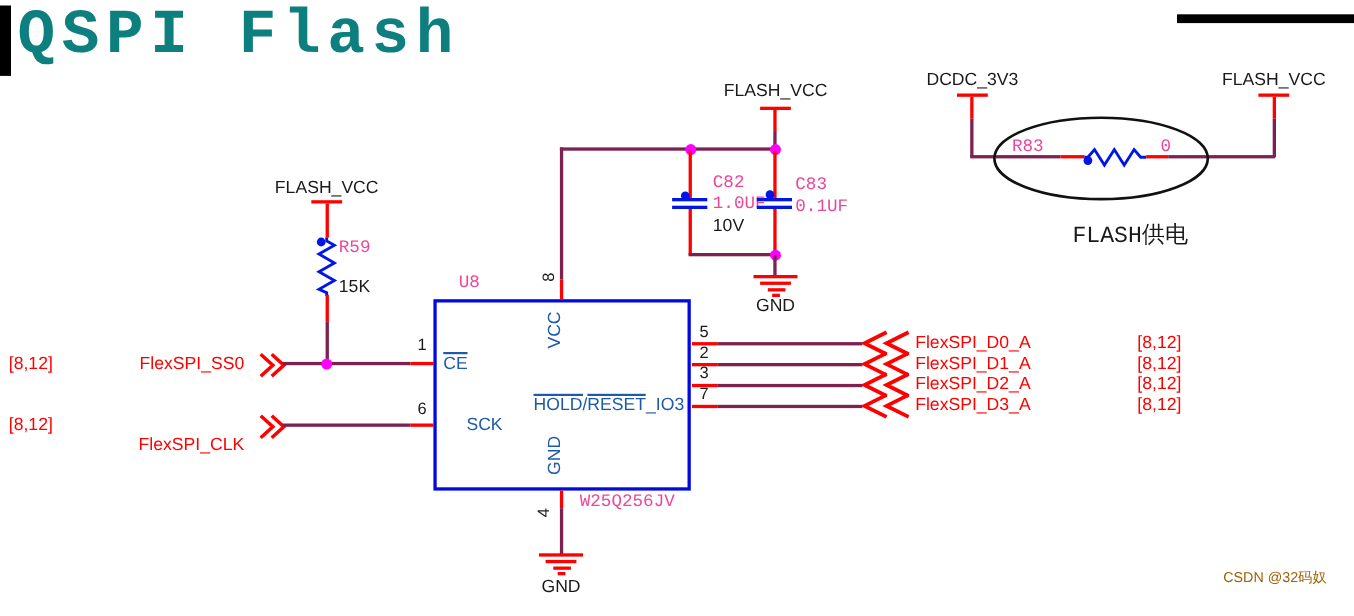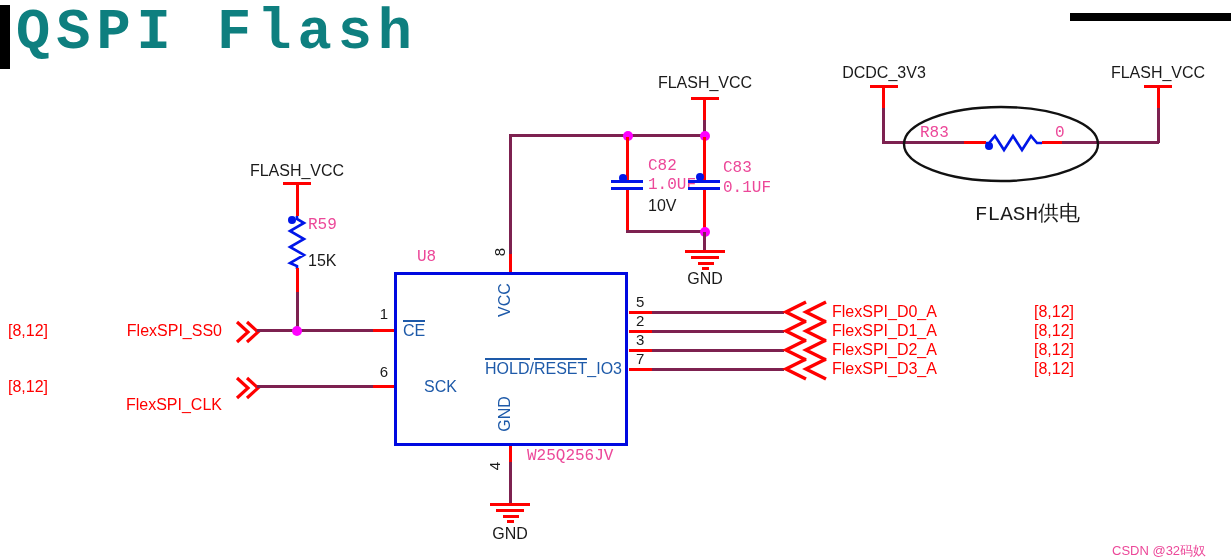--- a/index.html
+++ b/index.html
@@ -31,21 +31,21 @@
   .tbar{position:absolute;height:3px;background:#ff0000;}
   .plate{position:absolute;width:32px;height:3px;background:#0016e8;}
   .gline{position:absolute;height:3px;background:#ff0000;}
   #chip-body{position:absolute;left:394px;top:272px;width:234px;height:174px;
              border:3px solid #0009e0;box-sizing:border-box;background:#ffffff;}
   .bar{position:absolute;background:#000000;}
 
   #page-title{position:absolute;left:16px;top:2px;
               font-family:"Liberation Mono",monospace;font-weight:bold;
               font-size:57px;line-height:62px;letter-spacing:6px;color:#0e7f7f;}
-  #watermark{position:absolute;left:1112px;top:542px;font-size:13px;color:#ec4899;}
+  #watermark{position:absolute;left:1112px;top:516px;font-size:13px;color:#a16207;}
   #annotation{position:absolute;left:940px;top:199px;width:140px;text-align:right;
               font-family:"Liberation Mono",monospace;font-size:21px;color:#1a1a1a;}
   svg{position:absolute;overflow:visible;}
 </style>
 </head>
 <body>
 
 <div id="canvas">
 
   <div class="bar" style="left:0;top:5px;width:10px;height:64px;"></div>

